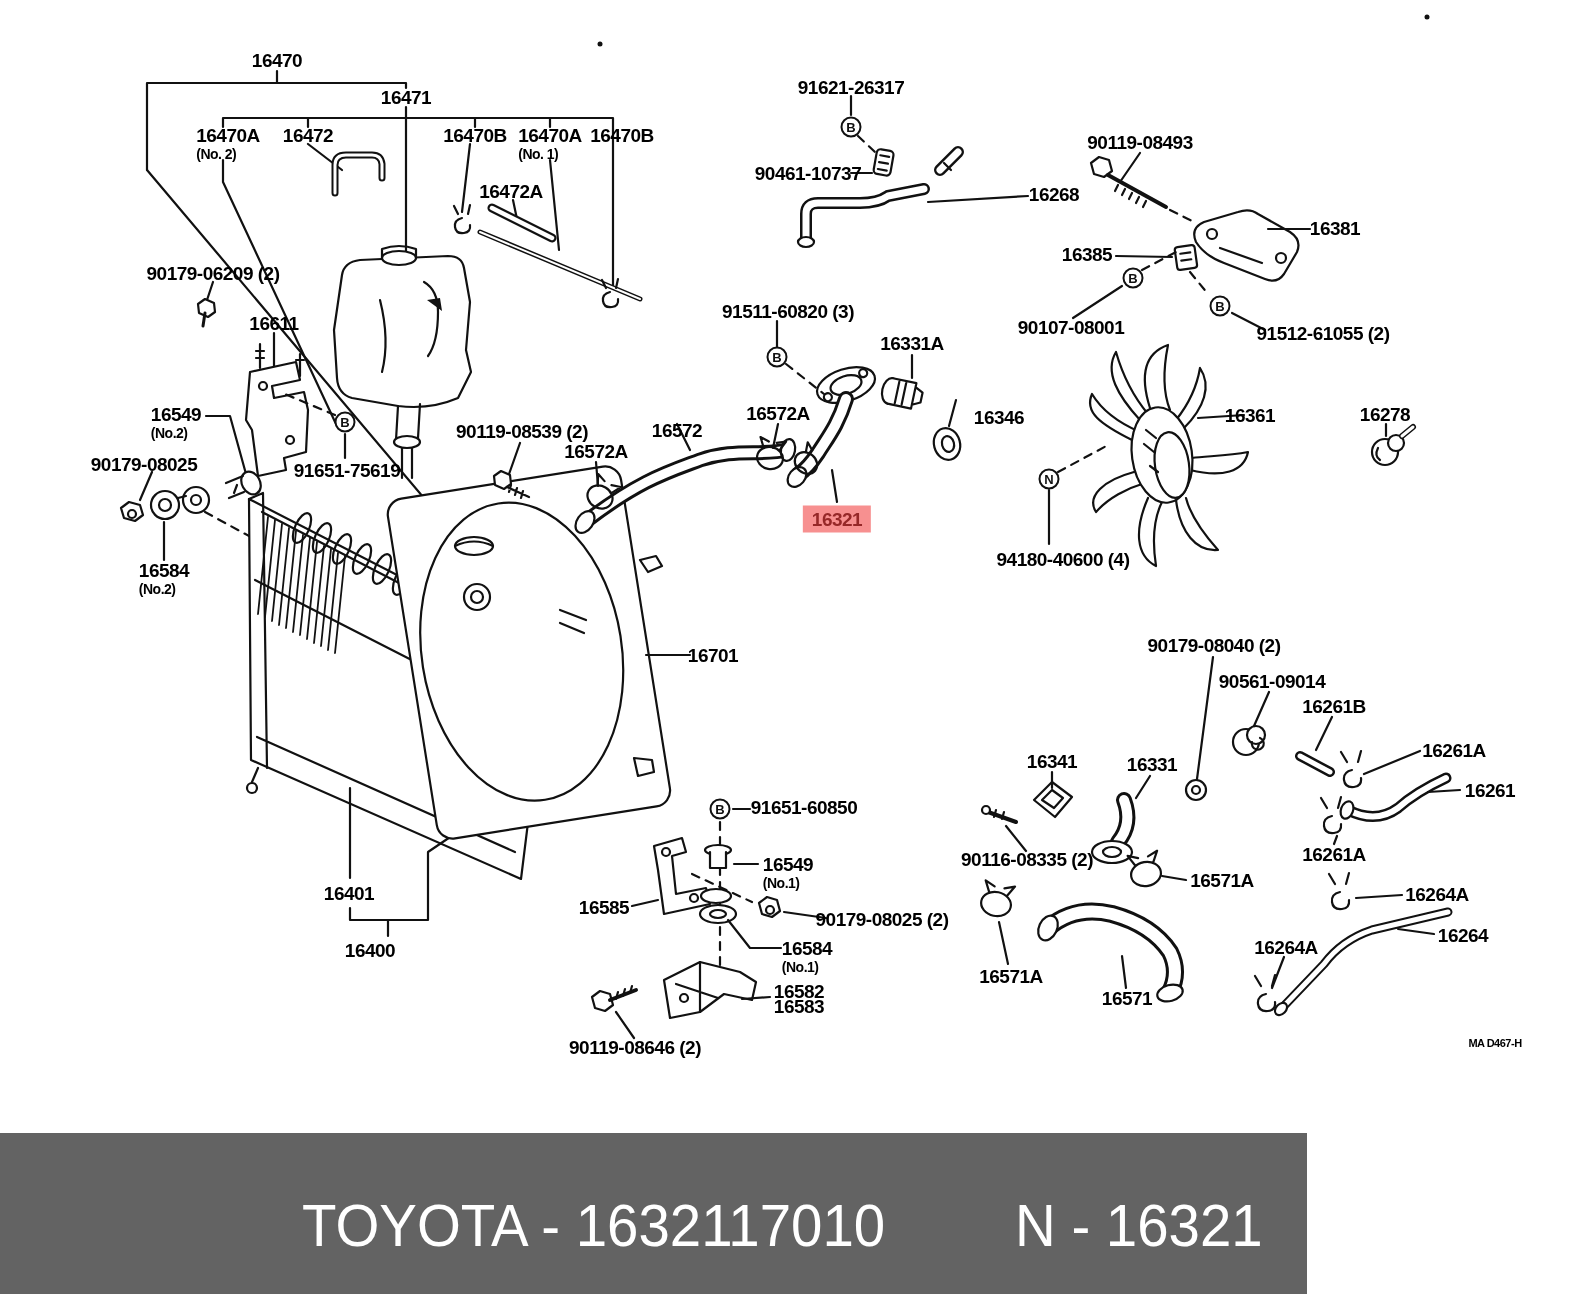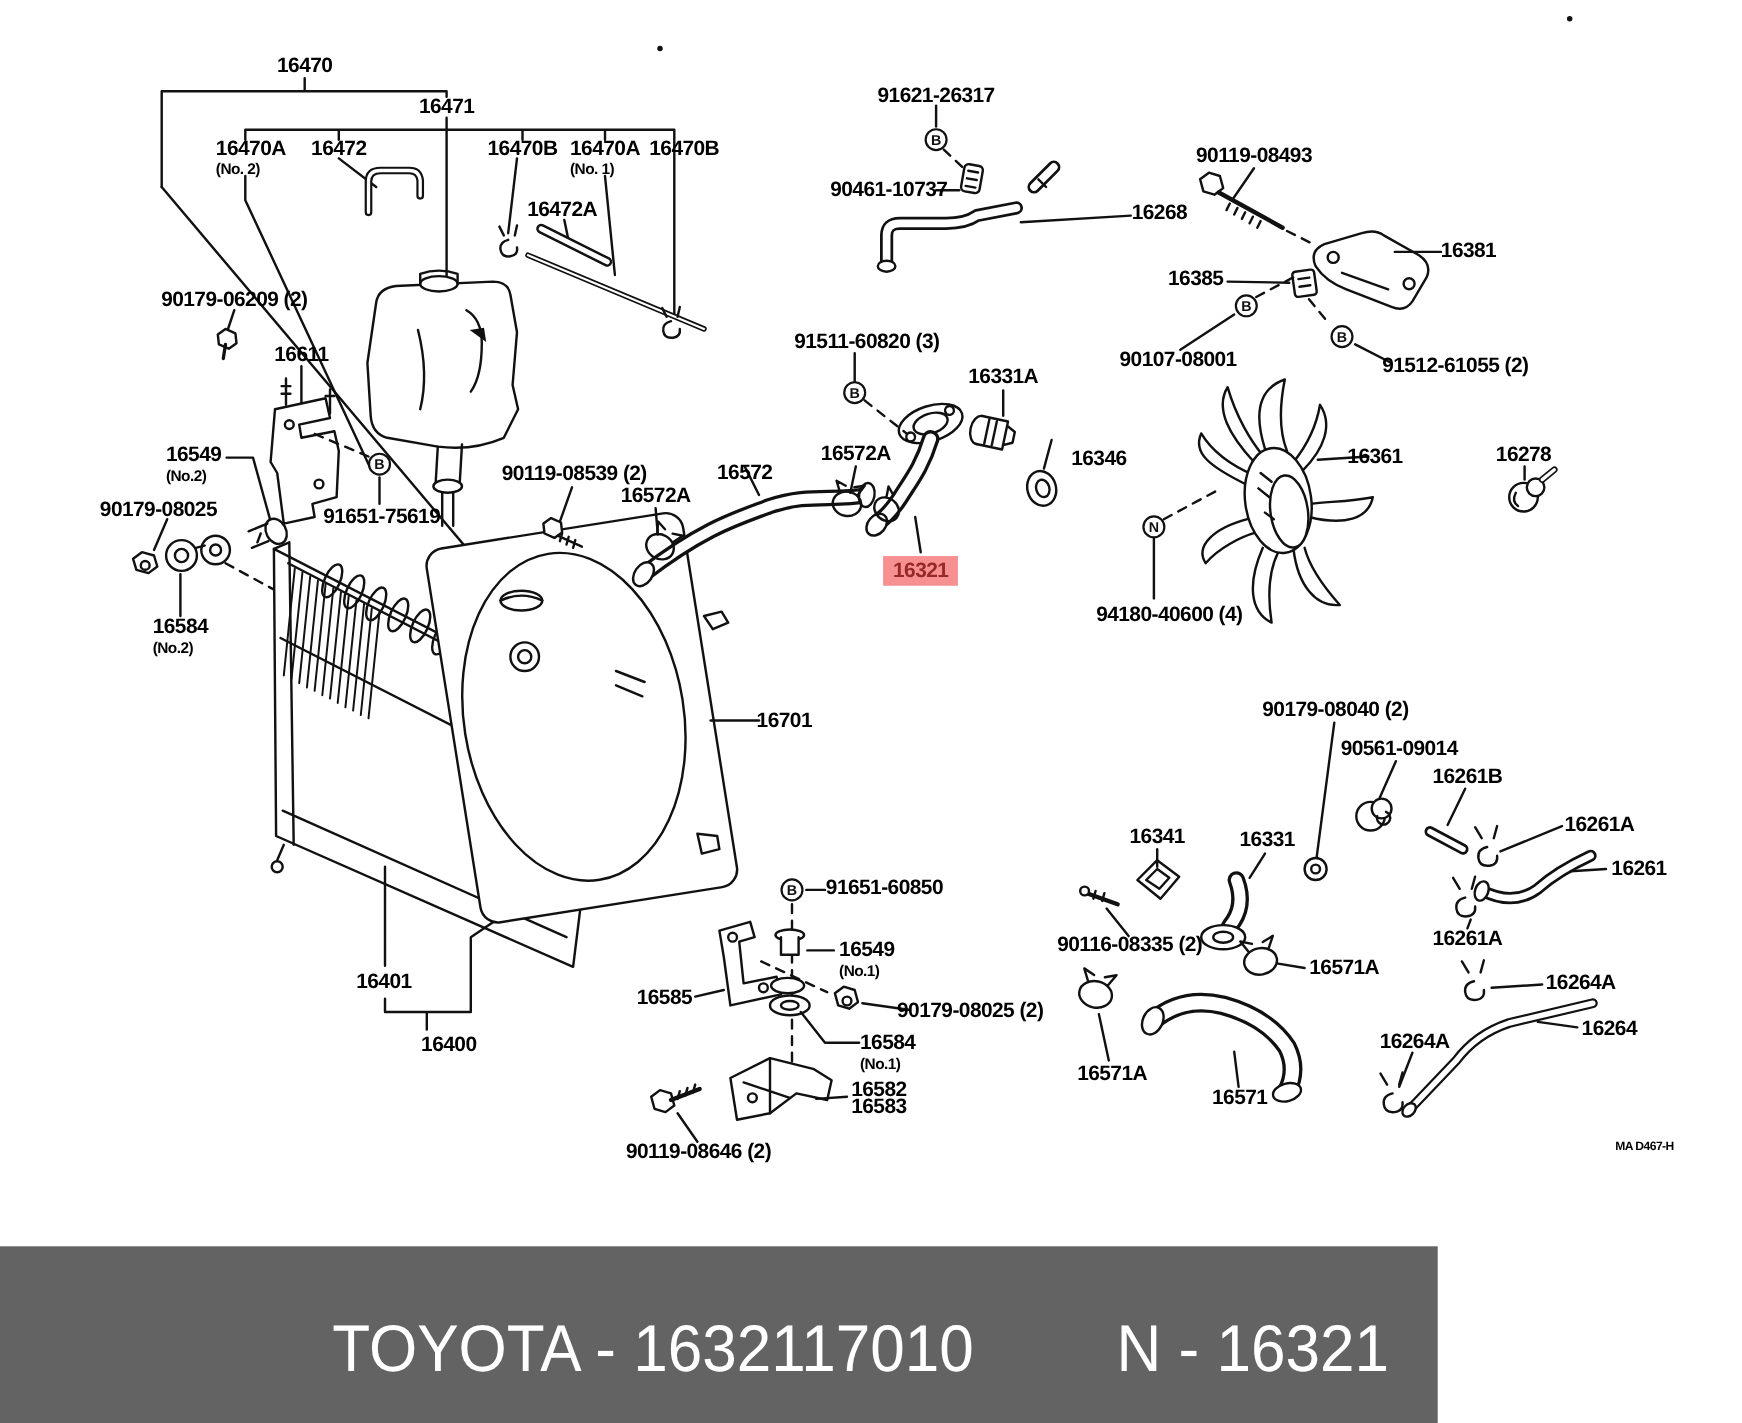--- a/index.html
+++ b/index.html
@@ -351,21 +351,21 @@
       </div>
       <div class="lbl" style="left: 778px; top: 413px;">
         <span>16572A</span>
       </div>
       <div class="lbl" style="left: 713px; top: 655px;">
         <span>16701</span>
       </div>
       <div class="lbl" style="left: 349px; top: 893px;">
         <span>16401</span>
       </div>
-      <div class="lbl" style="left: 408px; top: 950px;">
+      <div class="lbl" style="left: 370px; top: 950px;">
         <span>16400</span>
       </div>
       <div class="lbl" style="left: 851px; top: 87px;">
         <span>91621-26317</span>
       </div>
       <div class="lbl" style="left: 808px; top: 173px;">
         <span>90461-10737</span>
       </div>
       <div class="lbl" style="left: 1054px; top: 194px;">
         <span>16268</span>

